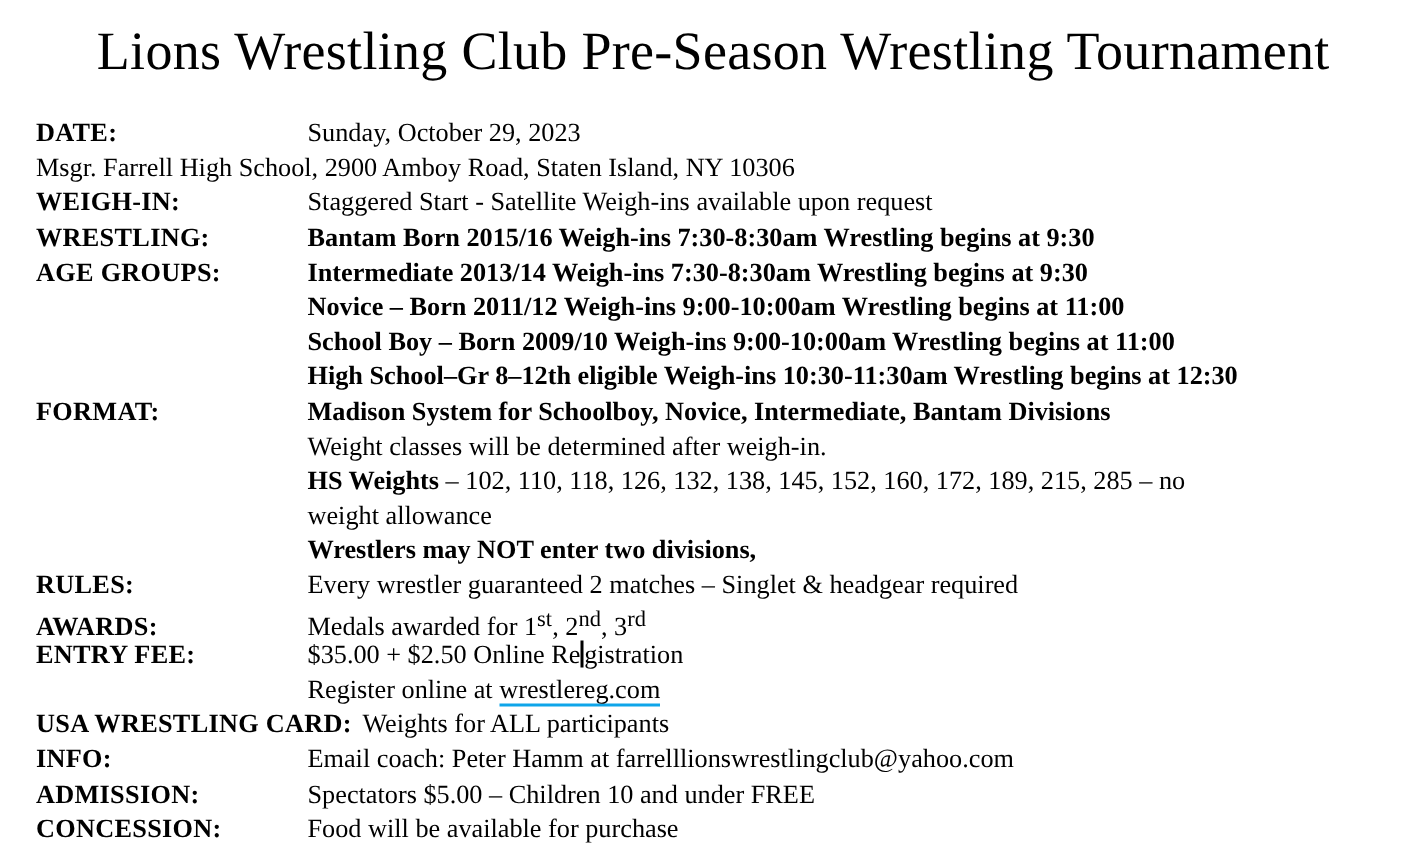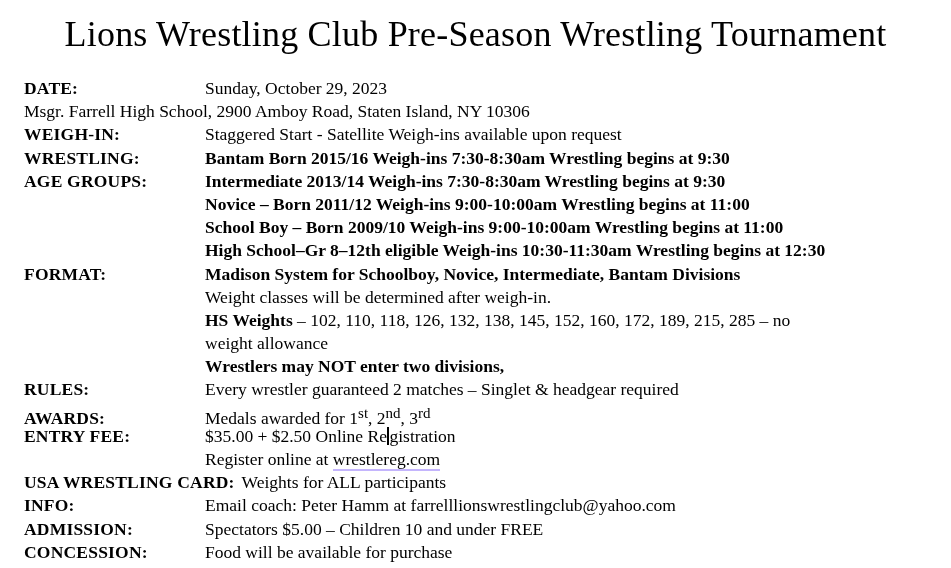--- a/index.html
+++ b/index.html
@@ -45,21 +45,21 @@
     margin-right: 7px;
   }
   .value { flex: 1 1 auto; }
   .seg-bold { font-weight: 700; }
   .seg-sup {
     font-size: 15px;
     vertical-align: 6px;
   }
   .seg-link {
     color: #000000;
-    border-bottom: 2px solid #c4b5fd;
+    border-bottom: 2px solid #0ea5e9;
     cursor: pointer;
   }
   .caret {
     display: inline-block;
     width: 1.5px;
     height: 18px;
     background: #000000;
     vertical-align: -3px;
     margin: 0 0.5px;
   }

